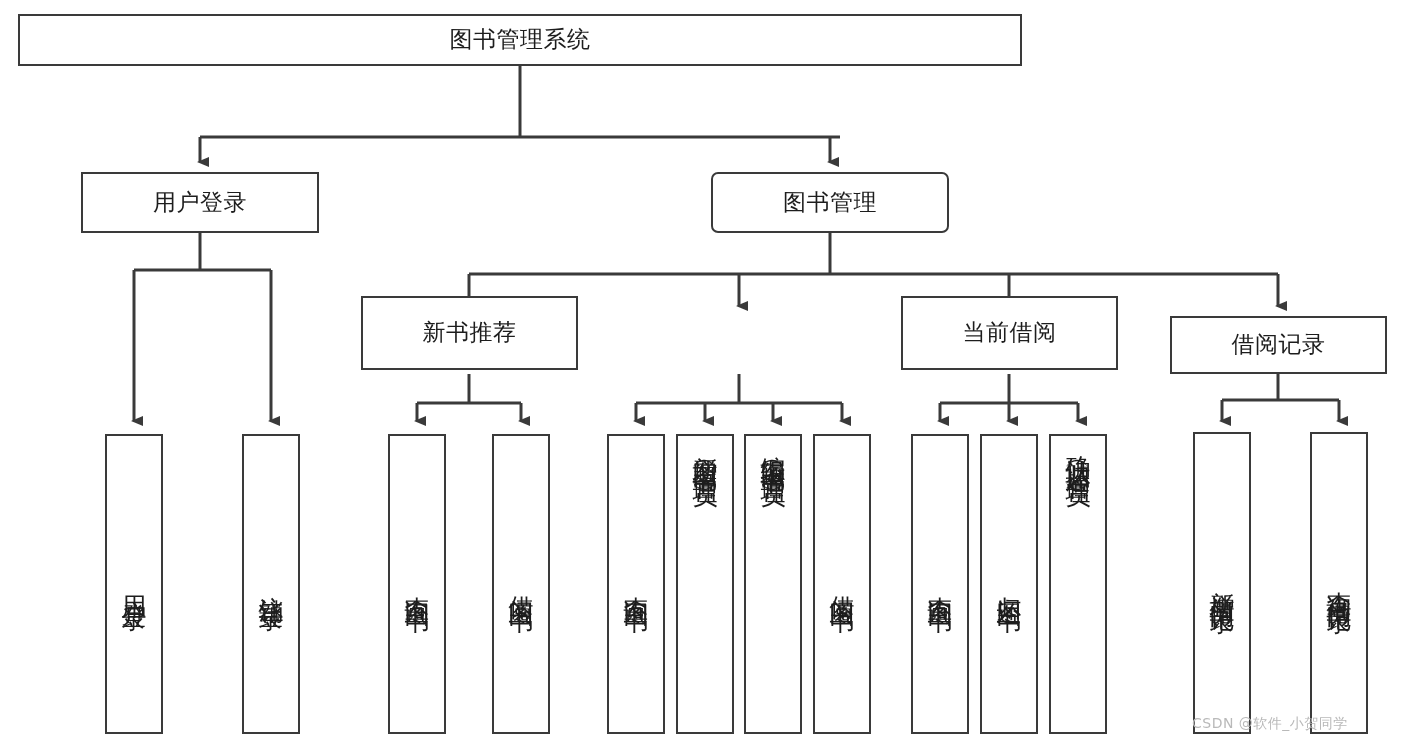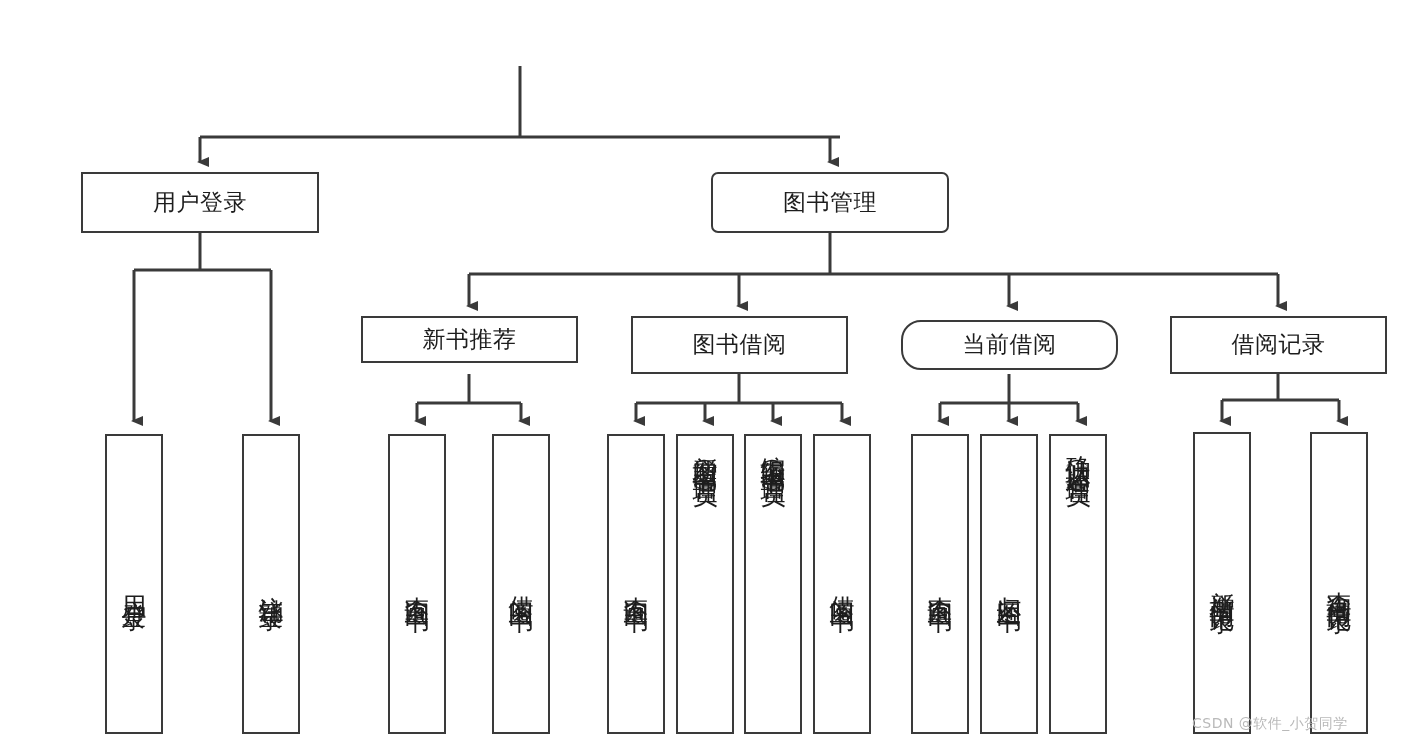--- a/index.html
+++ b/index.html
@@ -116,35 +116,35 @@
       <path d="M1009,403 L1009,421" marker-end="url(#arrow)"></path>
       <path d="M1078,403 L1078,421" marker-end="url(#arrow)"></path>
 
       <path d="M1278,374 L1278,400"></path>
       <path d="M1222,400 L1339,400"></path>
       <path d="M1222,400 L1222,421" marker-end="url(#arrow)"></path>
       <path d="M1339,400 L1339,421" marker-end="url(#arrow)"></path>
     </g>
   </svg>
 
+  <div class="node horiz" style="left:18px; top:14px; width:1004px; height:52px;">
+    <span class="label">图书管理系统</span>
+  </div>
 
   <div class="node horiz" style="left:81px; top:172px; width:238px; height:61px;">
     <span class="label">用户登录</span>
   </div>
   <div class="node horiz" style="left:711px; top:172px; width:238px; height:61px;border-radius:7px;">
     <span class="label">图书管理</span>
   </div>
 
-  <div class="node horiz" style="left:361px; top:316px; width:217px; height:47px;">
+  <div class="node horiz" style="left:361px; top:296px; width:217px; height:74px;">
     <span class="label">新书推荐</span>
   </div>
-  <div class="node horiz" style="left:631px; top:316px; width:217px; height:58px;">
-    <span class="label">图书借阅</span>
-  </div>
-  <div class="node horiz" style="left:901px; top:320px; width:217px; height:50px;border-radius:20px;">
+  <div class="node horiz" style="left:901px; top:296px; width:217px; height:74px;">
     <span class="label">当前借阅</span>
   </div>
   <div class="node horiz" style="left:1170px; top:316px; width:217px; height:58px;">
     <span class="label">借阅记录</span>
   </div>
 
   <div class="node vert center-v" style="left:105px; top:434px; width:58px; height:300px;">
     <span class="label">用户登录</span>
   </div>
   <div class="node vert center-v" style="left:242px; top:434px; width:58px; height:300px;">

